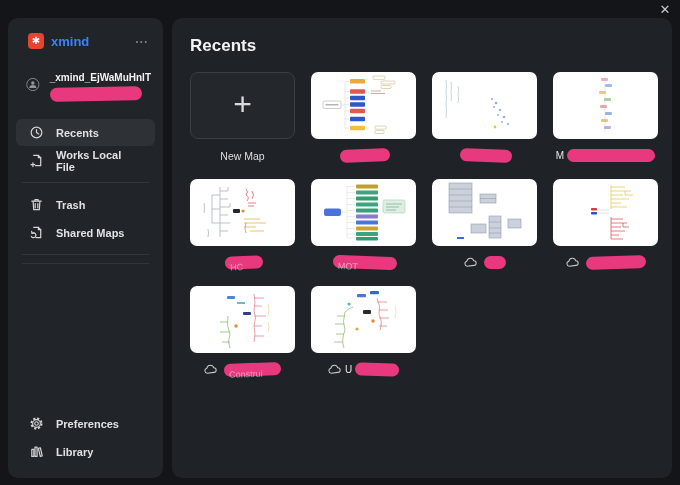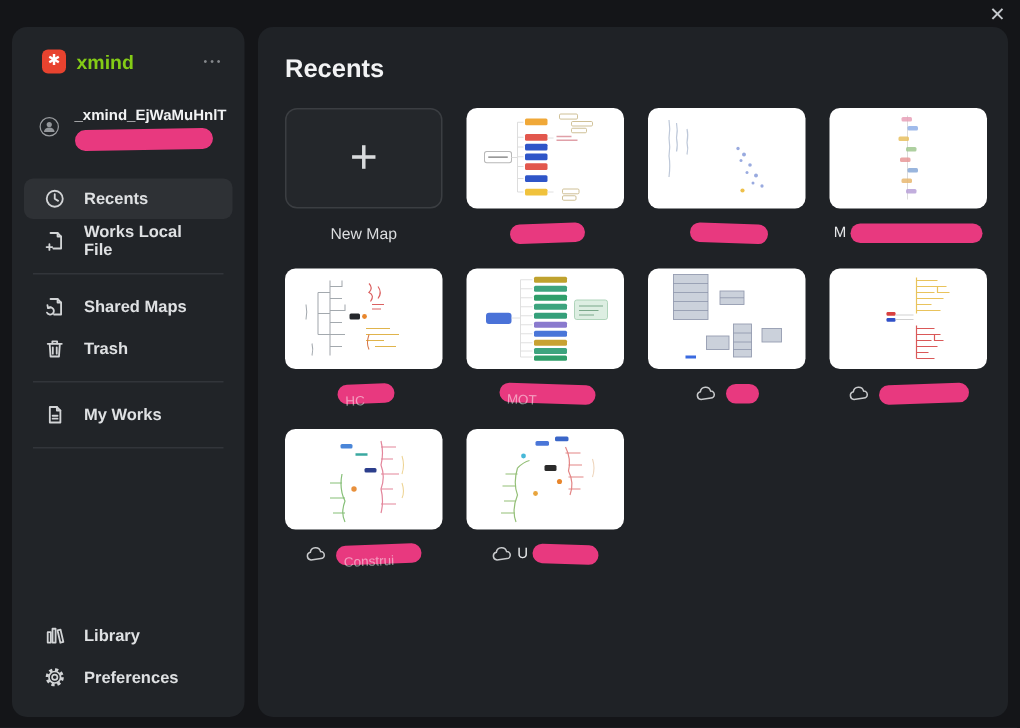--- a/index.html
+++ b/index.html
@@ -23,21 +23,21 @@
     background:#212428; border-radius:10px; overflow:hidden;
   }
   .brand {
     display:flex; align-items:center; padding:15px 14px 0 20px;
   }
   .logo-sq {
     width:16px; height:16px; border-radius:4px; background:#e8432f;
     color:#fff; font-size:10px; line-height:16px; text-align:center;
     flex:0 0 auto;
   }
-  .brand-name { font-size:13px; font-weight:700; color:#84cc16; margin-left:7px; flex:1; }
+  .brand-name { font-size:13px; font-weight:700; color:#3b82f6; margin-left:7px; flex:1; }
   .brand-dots { font-size:7px; color:#85888c; letter-spacing:2px; }
   .user {
     display:flex; align-items:flex-start; padding:22px 12px 0 18px; height:62px;
   }
   .user-meta { margin-left:10px; padding-top:1px; }
   .user-name { font-size:10px; font-weight:700; color:#f2f3f4; white-space:nowrap; }
   .redact {
     display:inline-block; background:#e8397f; border-radius:8px; height:13px;
     position:relative; vertical-align:middle;
   }
@@ -131,77 +131,67 @@
           </svg>
       </span>
       <span class="lbl">Works Local File</span>
     </div>
 
     <div class="divider"></div>
 
     <div class="nav-item">
       <span class="ico">
         <svg class="glyph" width="15" height="15" viewBox="0 0 16 16">
+            <path d="M3 4.5 h10"></path>
+            <path d="M6.3 4.2 v-1.4 h3.4 v1.4"></path>
+            <path d="M4.4 4.8 l.6 8.7 h6 l.6-8.7"></path>
+            <path d="M6.6 7 v4.5 M9.4 7 v4.5"></path>
+          </svg>
+      </span>
+      <span class="lbl">Trash</span>
+    </div>
+    <div class="nav-item">
+      <span class="ico">
+        <svg class="glyph" width="15" height="15" viewBox="0 0 16 16">
             <path d="M5 2.5 h5 l2.5 2.5 v8.5 H7.5"></path>
             <path d="M10 2.5 V5 h2.5"></path>
             <path d="M2.5 12.2 a2.6 2.6 0 1 0 .8-3.4"></path>
             <path d="M2.8 6.8 l.4 2.2 2.1-.5"></path>
           </svg>
       </span>
       <span class="lbl">Shared Maps</span>
     </div>
+
+    <div class="divider"></div>
+
+
+    <div class="divider"></div>
+
+  </nav>
+
+  <div class="sb-footer">
     <div class="nav-item">
       <span class="ico">
-        <svg class="glyph" width="15" height="15" viewBox="0 0 16 16">
-            <path d="M3 4.5 h10"></path>
-            <path d="M6.3 4.2 v-1.4 h3.4 v1.4"></path>
-            <path d="M4.4 4.8 l.6 8.7 h6 l.6-8.7"></path>
-            <path d="M6.6 7 v4.5 M9.4 7 v4.5"></path>
-          </svg>
-      </span>
-      <span class="lbl">Trash</span>
-    </div>
-
-    <div class="divider"></div>
-
-    <div class="nav-item">
-      <span class="ico">
-        <svg class="glyph" width="15" height="15" viewBox="0 0 16 16">
-            <path d="M4.5 2.5 h5 l2.5 2.5 v8.5 h-7.5 z"></path>
-            <path d="M9.5 2.5 V5 H12"></path>
-            <path d="M6.5 8.7 h3.5 M6.5 10.8 h3.5"></path>
-          </svg>
-      </span>
-      <span class="lbl">My Works</span>
-    </div>
-
-    <div class="divider"></div>
-
-  </nav>
-
-  <div class="sb-footer">
+        <svg width="15" height="15" viewBox="0 0 16 16" fill="none">
+          <circle cx="8" cy="8" r="5.4" stroke="#d2d4d6" stroke-width="2.1" stroke-dasharray="2.3 1.95"></circle>
+          <circle cx="8" cy="8" r="4.1" stroke="#d2d4d6" stroke-width="1.2"></circle>
+          <circle cx="8" cy="8" r="1.9" stroke="#d2d4d6" stroke-width="1.2"></circle>
+        </svg>
+      </span>
+      <span class="lbl">Preferences</span>
+    </div>
     <div class="nav-item">
       <span class="ico">
         <svg class="glyph" width="15" height="15" viewBox="0 0 16 16">
             <path d="M3 13.2 V5.8 h2.2 v7.4 z"></path>
             <path d="M6.4 13.2 V3.4 h2.2 v9.8 z"></path>
             <path d="M10 4.6 l2.1-.6 2 8.7-2.1.6 z"></path>
           </svg>
       </span>
       <span class="lbl">Library</span>
-    </div>
-    <div class="nav-item">
-      <span class="ico">
-        <svg width="15" height="15" viewBox="0 0 16 16" fill="none">
-          <circle cx="8" cy="8" r="5.4" stroke="#d2d4d6" stroke-width="2.1" stroke-dasharray="2.3 1.95"></circle>
-          <circle cx="8" cy="8" r="4.1" stroke="#d2d4d6" stroke-width="1.2"></circle>
-          <circle cx="8" cy="8" r="1.9" stroke="#d2d4d6" stroke-width="1.2"></circle>
-        </svg>
-      </span>
-      <span class="lbl">Preferences</span>
     </div>
   </div>
 </aside>
 
 <main class="main">
   <h1 class="page-title">Recents</h1>
 
   <div class="grid">
 
     <div class="card">

